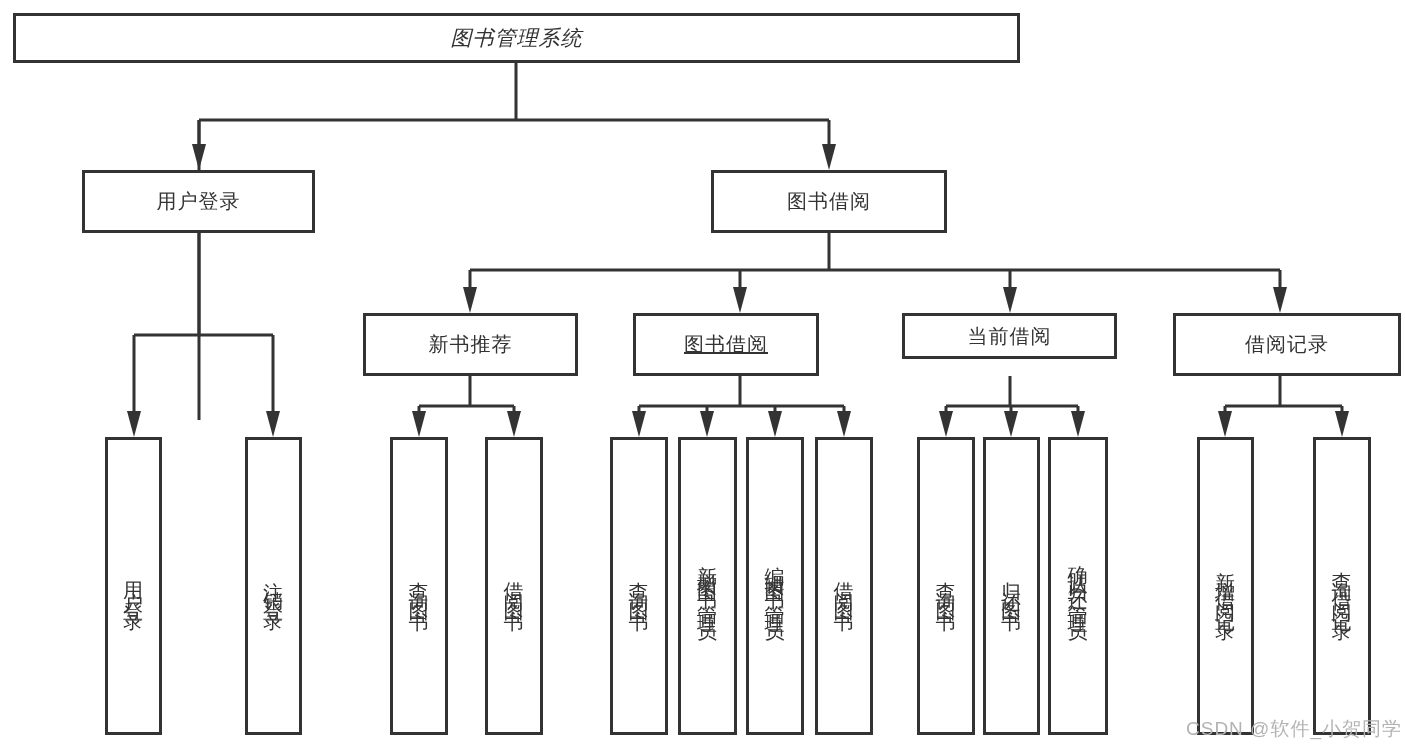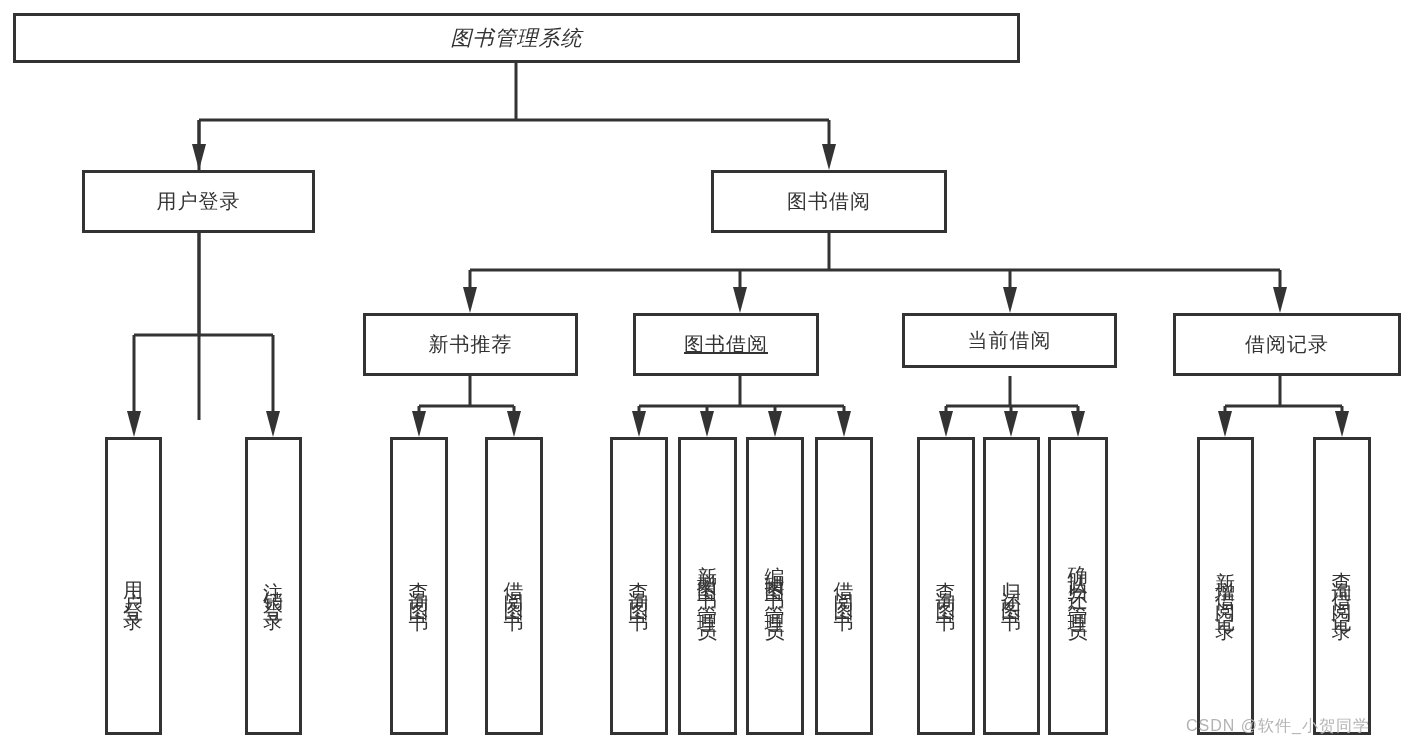--- a/index.html
+++ b/index.html
@@ -47,21 +47,21 @@
     writing-mode:vertical-rl;
     letter-spacing:10px;
     font-size:20px;
     line-height:1;
     text-align:center;
   }
   .node.leaf.dense{letter-spacing:8px;}
   #watermark{
     position:absolute;
     left:1186px;top:716px;
-    font-size:16px;
+    font-size:19px;
     letter-spacing:1px;
     color:var(--watermark);
     white-space:nowrap;
     z-index:5;
   }
 </style>
 </head>
 <body>
 
 <div id="canvas">
@@ -117,21 +117,21 @@
     </g>
   </svg>
 
   <div class="node root" style="left:13px;top:13px;width:1007px;height:50px;font-style:italic;">图书管理系统</div>
 
   <div class="node" style="left:82px;top:170px;width:233px;height:63px;">用户登录</div>
   <div class="node" style="left:711px;top:170px;width:236px;height:63px;">图书借阅</div>
 
   <div class="node" style="left:363px;top:313px;width:215px;height:63px;">新书推荐</div>
   <div class="node" style="left:633px;top:313px;width:186px;height:63px;text-decoration:underline;">图书借阅</div>
-  <div class="node" style="left:902px;top:313px;width:215px;height:55px;">当前借阅</div>
+  <div class="node" style="left:902px;top:313px;width:215px;height:46px;">当前借阅</div>
   <div class="node" style="left:1173px;top:313px;width:228px;height:63px;">借阅记录</div>
 
   <div class="node leaf" style="left:105px;top:437px;width:57px;height:298px;">用户登录</div>
   <div class="node leaf" style="left:245px;top:437px;width:57px;height:298px;">注销登录</div>
 
   <div class="node leaf" style="left:390px;top:437px;width:58px;height:298px;">查询图书</div>
   <div class="node leaf" style="left:485px;top:437px;width:58px;height:298px;">借阅图书</div>
 
   <div class="node leaf" style="left:610px;top:437px;width:58px;height:298px;">查询图书</div>
   <div class="node leaf dense" style="left:678px;top:437px;width:59px;height:298px;">新增图书（管理员）</div>

